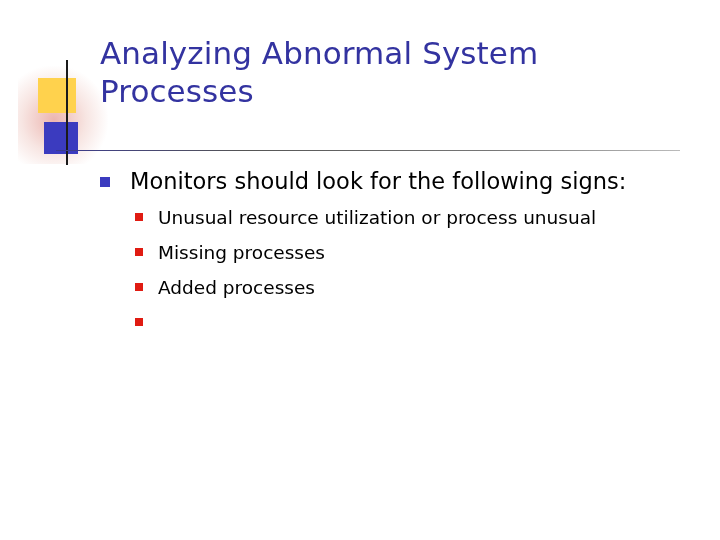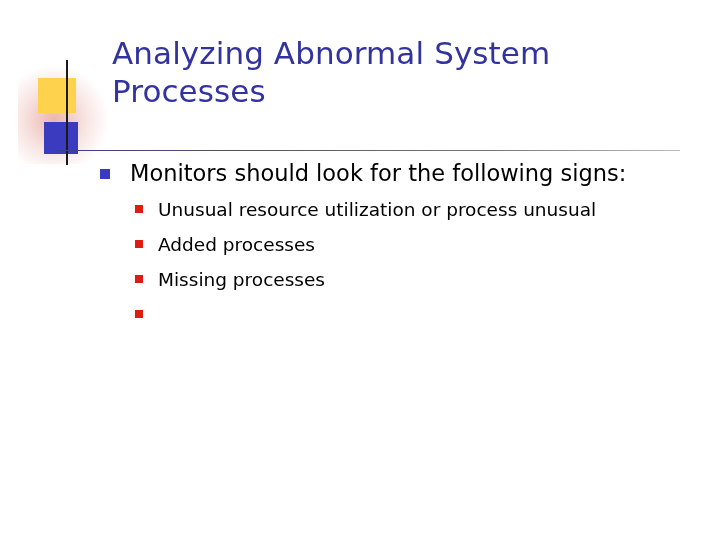--- a/index.html
+++ b/index.html
@@ -68,37 +68,37 @@
     left: 100px;
     top: 34px;
     width: 600px;
     color: #3333a0;
     font-size: 31px;
     line-height: 38px;
     font-family: "DejaVu Sans", sans-serif;
     font-weight: normal;
     letter-spacing: 0.1px;
   }
-  .title-line { display: block; margin-left: 12px; }
+  .title-line { display: block; }
 
   
   .title-rule {
     position: absolute;
     left: 56px;
     top: 150px;
     width: 624px;
     height: 1px;
     background: linear-gradient(to right, #3b3b8f 0%, #555 30%, #777 70%, #bbb 100%);
   }
 
   
   .body-area {
     position: absolute;
     left: 96px;
-    top: 158px;
+    top: 166px;
     width: 592px;
   }
   .lvl1 {
     position: relative;
     padding-left: 34px;
     margin-bottom: 4px;
     color: #000000;
     font-size: 22.5px;
     line-height: 31px;
   }
@@ -157,25 +157,25 @@
       <span>Monitors should look for the following signs:</span>
     </div>
 
     <div class="lvl2-list">
       <div class="lvl2">
         <span class="bullet"></span>
         <span>Unusual resource utilization or process unusual</span>
       </div>
       <div class="lvl2">
         <span class="bullet"></span>
-        <span>Added processes</span>
+        <span>Missing processes</span>
       </div>
       <div class="lvl2">
         <span class="bullet"></span>
-        <span>Missing processes</span>
+        <span>Added processes</span>
       </div>
       <div class="lvl2">
         <span class="bullet"></span>
       </div>
     </div>
 
   </div>
 
 </div>
 

